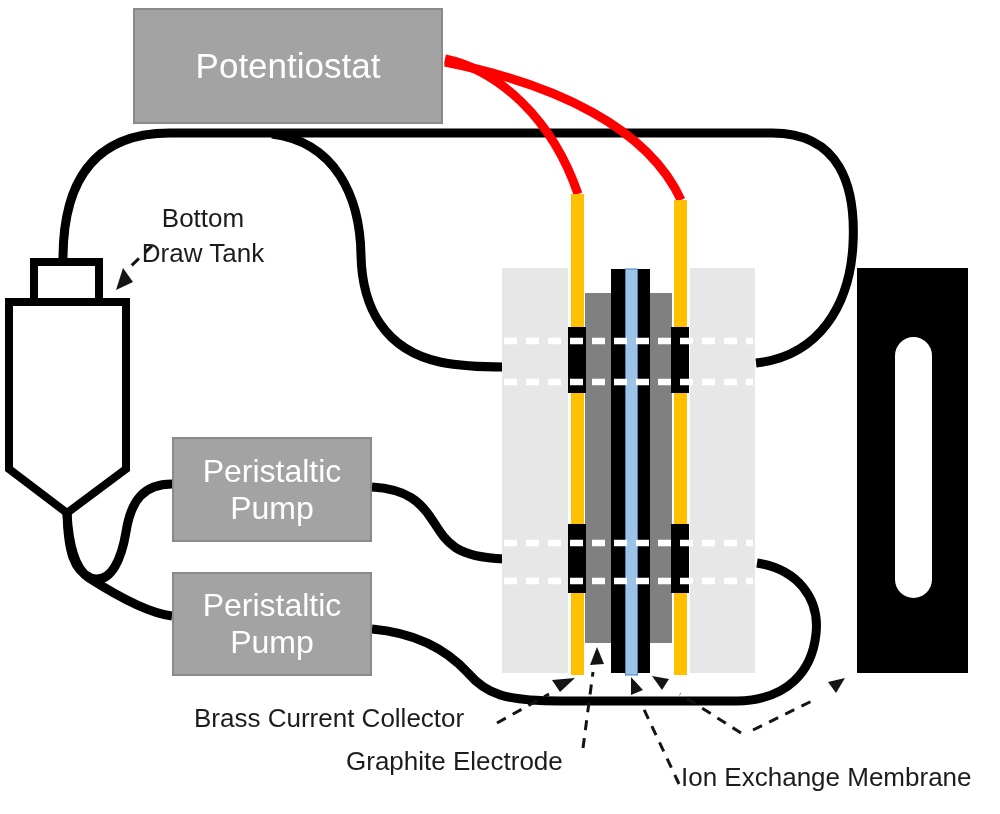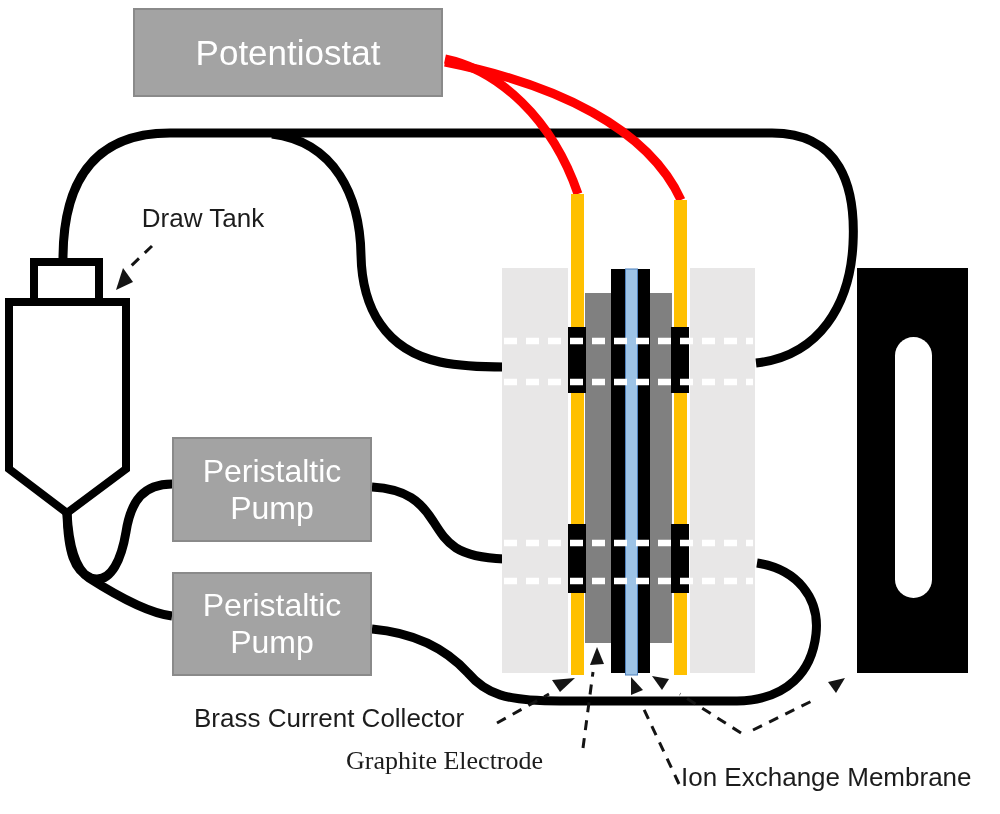--- a/index.html
+++ b/index.html
@@ -16,21 +16,21 @@
     background:#a3a3a3;
     border:2px solid #8a8a8a;
     box-sizing:border-box;
     color:#ffffff;
     display:flex;
     align-items:center;
     justify-content:center;
     text-align:center;
   }
   #potentiostat-box{
-    left:133px;top:8px;width:310px;height:89px;
+    left:133px;top:8px;width:310px;height:116px;
     font-size:35px;
   }
   .pump-box{
     flex-direction:column;
     font-size:32px;
     line-height:37px;
   }
   #pump1-box{left:172px;top:437px;width:200px;height:105px;}
   #pump2-box{left:172px;top:572px;width:200px;height:104px;}
   .diagram-label{
@@ -39,21 +39,21 @@
     font-size:26px;
     white-space:nowrap;
   }
   #tank-label{
     left:128px;top:201px;width:150px;
     text-align:center;
     line-height:35px;
     white-space:normal;
   }
   #brass-label{left:194px;top:703px;}
-  #graphite-label{left:346px;top:746px;font-family:Liberation Serif, serif;}
+  #graphite-label{left:346px;top:746px;}
   #rubber-label{left:740px;top:741px;}
   #ion-label{left:681px;top:762px;}
 </style>
 </head>
 <body>
 
 <div class="canvas">
 
   <svg class="diagram" width="1000" height="814" viewBox="0 0 1000 814">
 
@@ -133,20 +133,21 @@
     <span>Peristaltic</span>
     <span>Pump</span>
   </div>
 
   <div class="gray-box pump-box" id="pump2-box">
     <span>Peristaltic</span>
     <span>Pump</span>
   </div>
 
   <div class="diagram-label" id="tank-label">
+    <span style="display:block">Bottom</span>
     <span style="display:block">Draw Tank</span>
   </div>
 
   <div class="diagram-label" id="brass-label">Brass Current Collector</div>
 
   <div class="diagram-label" id="graphite-label">Graphite Electrode</div>
 
 
   <div class="diagram-label" id="ion-label">Ion Exchange Membrane</div>
 

